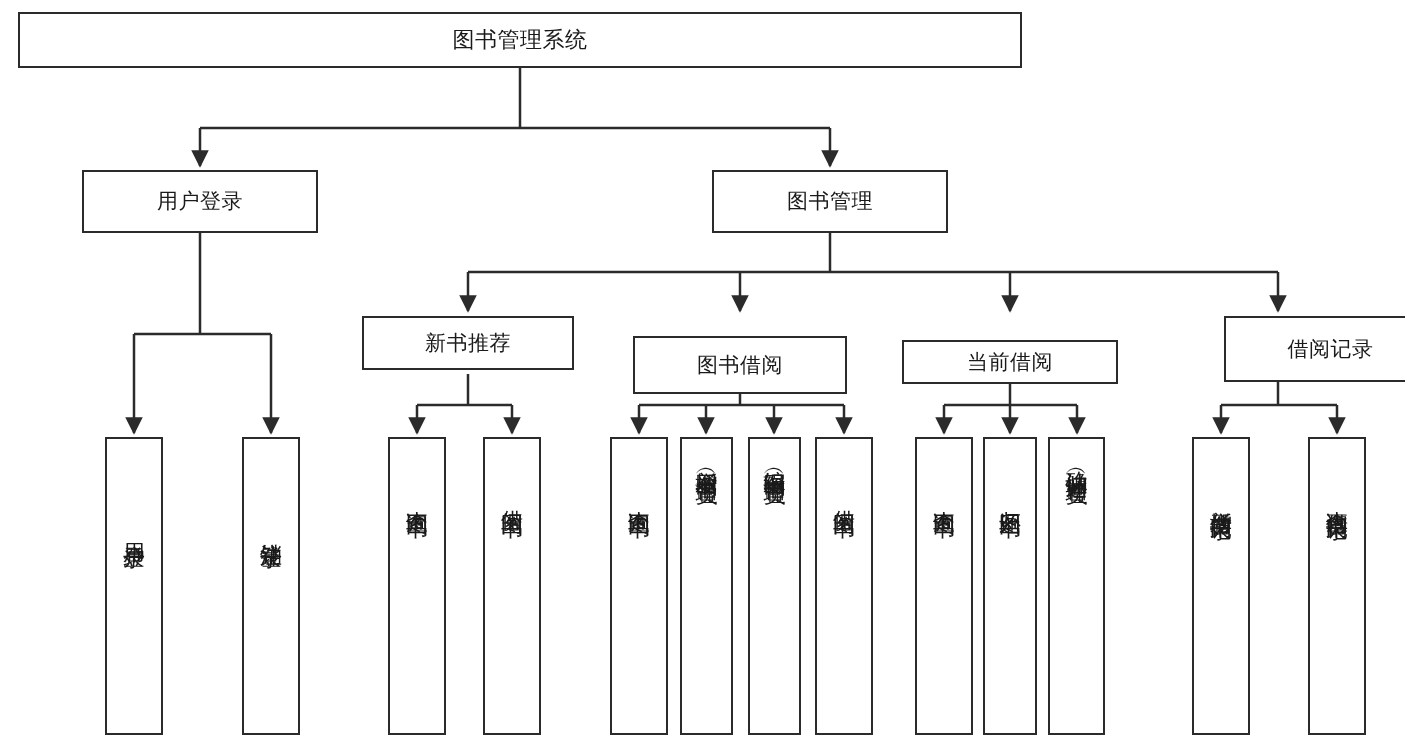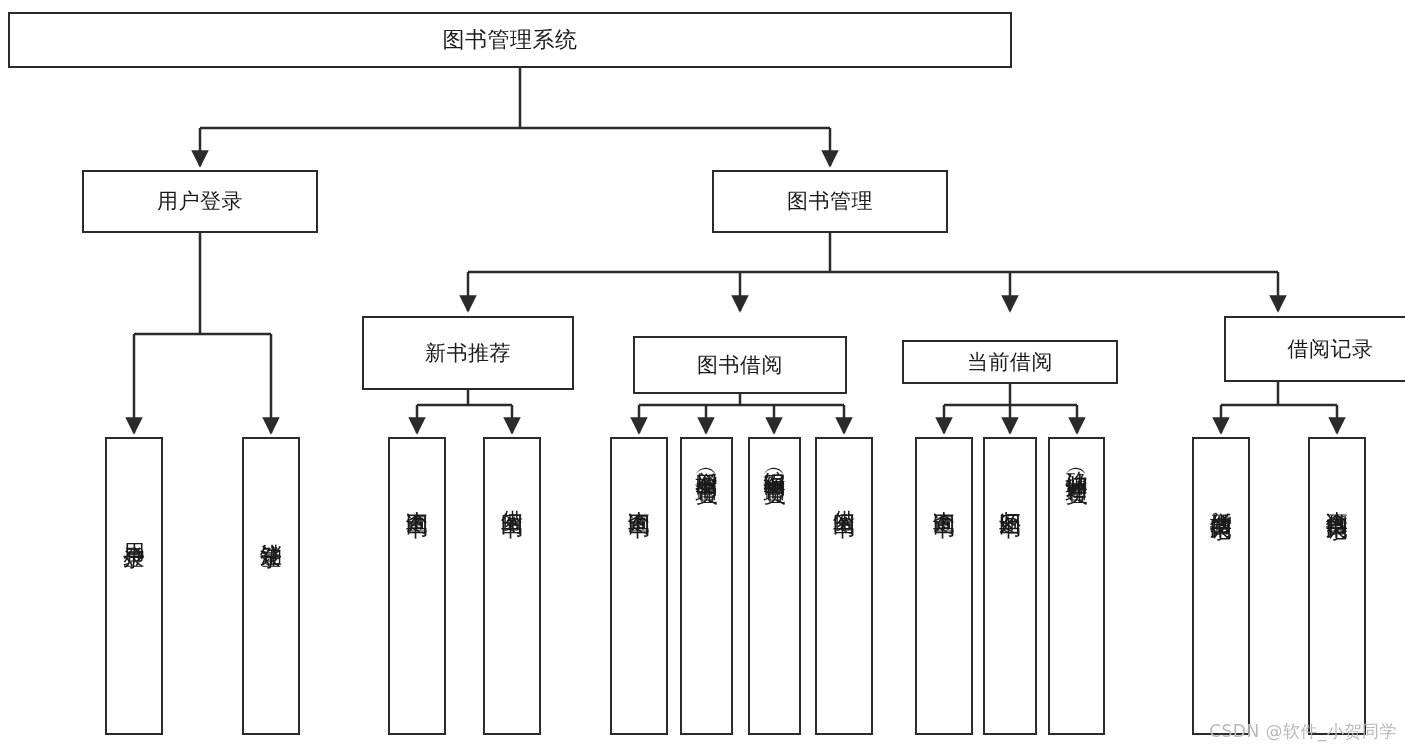--- a/index.html
+++ b/index.html
@@ -147,32 +147,32 @@
     </g>
 
     <g stroke="#2b2b2b" stroke-width="2.5" fill="none">
       <path d="M 1278 374 L 1278 405"></path>
       <path d="M 1221 405 L 1337 405"></path>
       <path d="M 1221 405 L 1221 433" marker-end="url(#arrow)"></path>
       <path d="M 1337 405 L 1337 433" marker-end="url(#arrow)"></path>
     </g>
   </svg>
 
-  <div class="node root horizontal" style="left:8px; top:12px; width:1004px; height:56px;">
+  <div class="node root horizontal" style="left:18px; top:12px; width:1004px; height:56px;">
     <span class="node-label">图书管理系统</span>
   </div>
 
   <div class="node horizontal" style="left:82px; top:170px; width:236px; height:63px;">
     <span class="node-label">用户登录</span>
   </div>
   <div class="node horizontal" style="left:712px; top:170px; width:236px; height:63px;justify-content:center;">
     <span class="node-label">图书管理</span>
   </div>
 
-  <div class="node horizontal" style="left:362px; top:316px; width:212px; height:74px;">
+  <div class="node horizontal" style="left:362px; top:316px; width:212px; height:54px;">
     <span class="node-label">新书推荐</span>
   </div>
   <div class="node horizontal" style="left:633px; top:336px; width:214px; height:58px;">
     <span class="node-label">图书借阅</span>
   </div>
   <div class="node horizontal" style="left:902px; top:316px; width:216px; height:44px;margin-top:24px;">
     <span class="node-label">当前借阅</span>
   </div>
   <div class="node horizontal" style="left:1224px; top:316px; width:213px; height:66px;">
     <span class="node-label">借阅记录</span>
@@ -215,15 +215,14 @@
     <span class="node-label">确认归还（管理员）</span>
   </div>
 
   <div class="node vertical mid2" style="left:1192px; top:437px; width:58px; height:298px;">
     <span class="node-label">新增借阅记录</span>
   </div>
   <div class="node vertical mid2" style="left:1308px; top:437px; width:58px; height:298px;">
     <span class="node-label">查询借阅记录</span>
   </div>
 
-  <div id="watermark">CSDN @软件_小贺同学</div>
 
 </div>
 
 </body></html>

